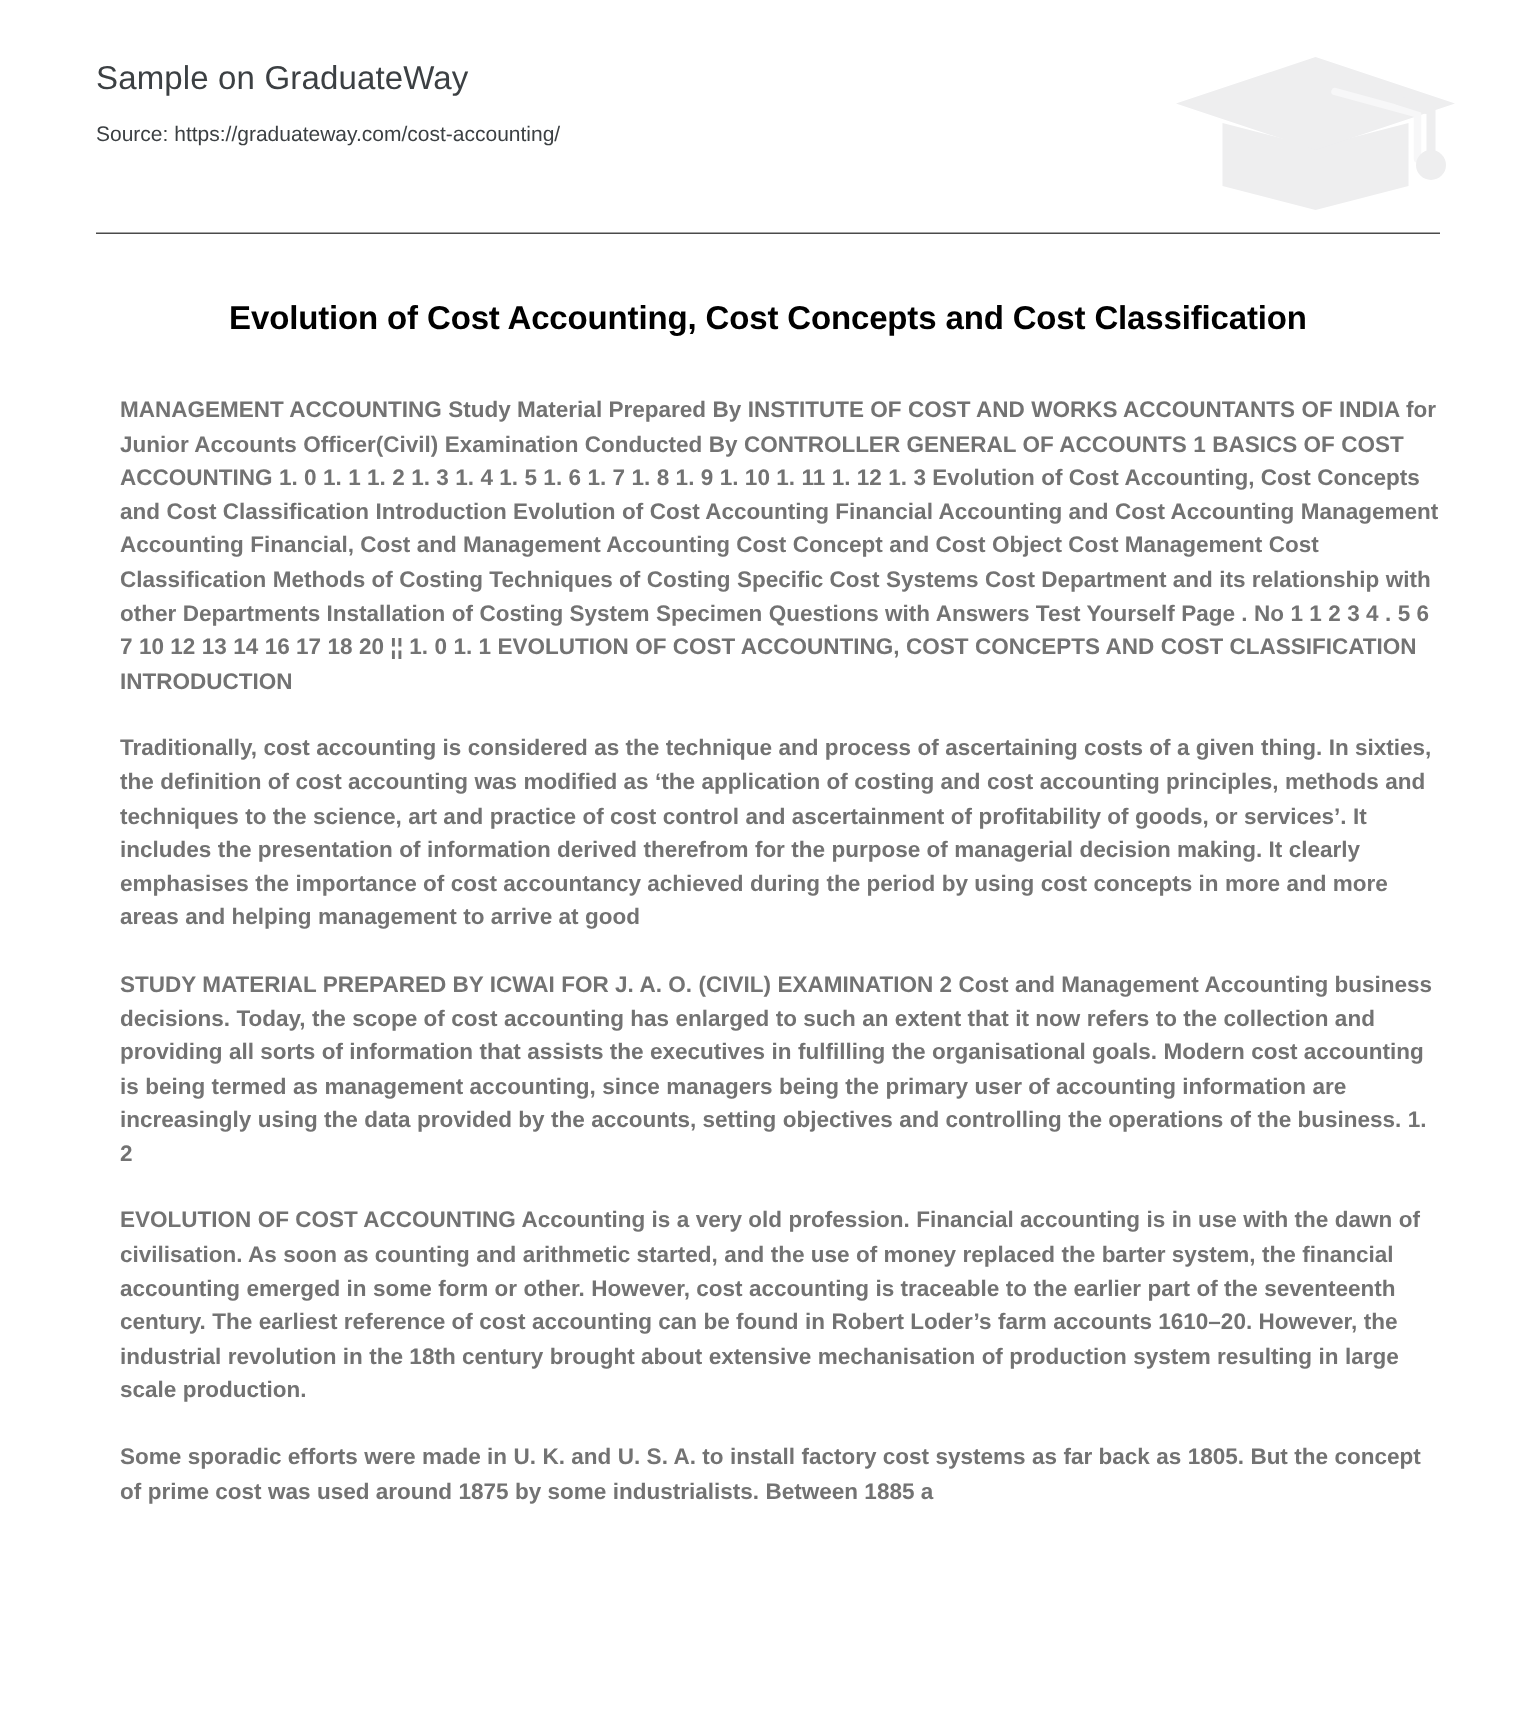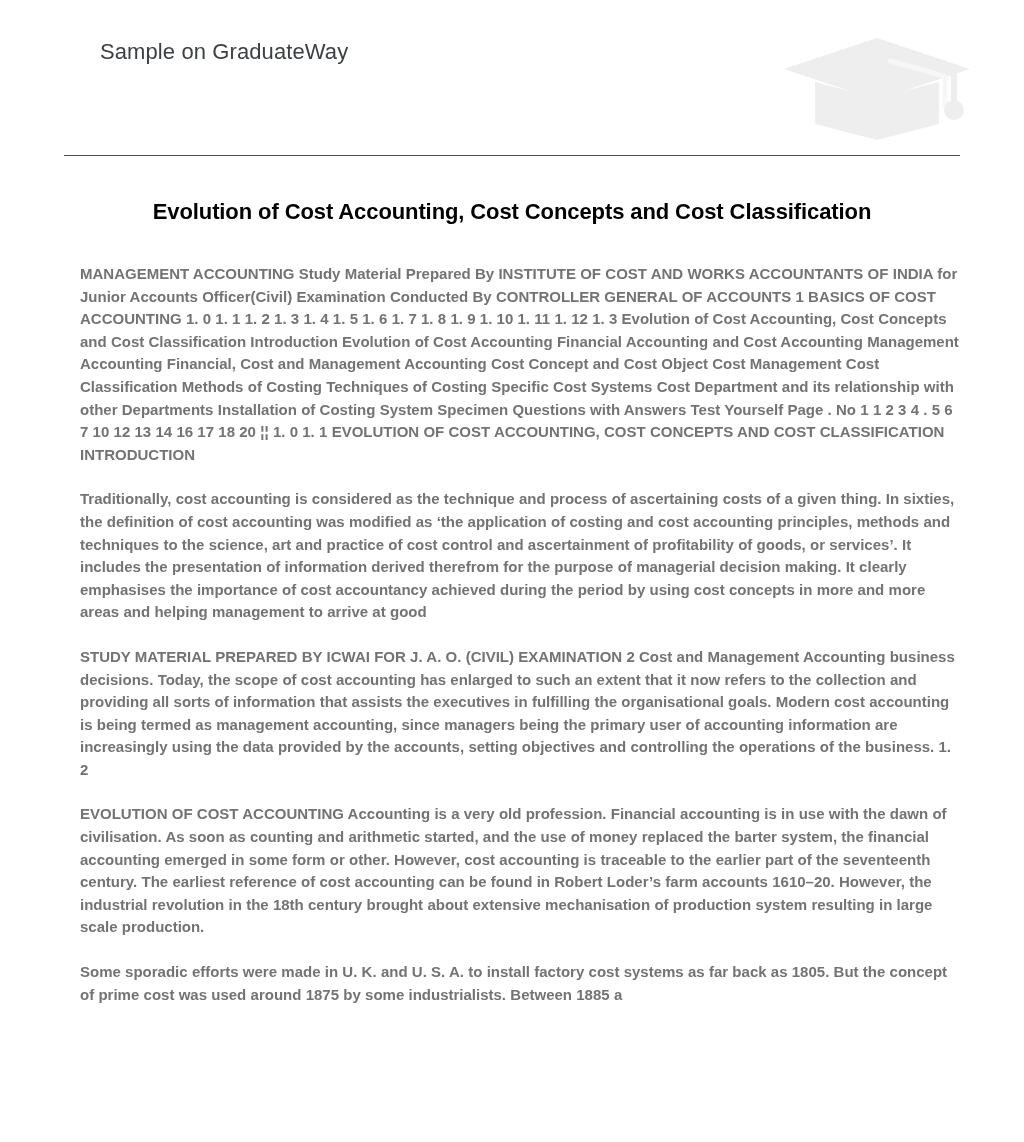--- a/index.html
+++ b/index.html
@@ -14,21 +14,20 @@
     font-family: "Liberation Sans", sans-serif;
     color: #1a1a1a;
     -webkit-font-smoothing: antialiased;
     overflow: hidden;
   }
   .page {
     position: relative;
     width: 1024px;
     height: 1142px;
     box-sizing: border-box;
-    padding-left: 36px;
   }
 
   
   .doc-header {
     position: relative;
     padding: 38px 64px 0 64px;
     height: 117px;
     box-sizing: border-box;
   }
   .brand-block {
@@ -120,20 +119,24 @@
   }
 </style>
 </head>
 <body>
 
 <div class="page">
 
   <div class="doc-header">
     <div class="brand-block">
       <div class="brand-title">Sample on GraduateWay</div>
+      <div class="brand-source">
+        <span class="src-label">Source:</span>
+        <span class="src-url">https://graduateway.com/cost-accounting/</span>
+      </div>
     </div>
 
     <div class="logo-wrap">
       <svg viewBox="0 0 190 104" xmlns="http://www.w3.org/2000/svg" aria-hidden="true">
 
         <path d="M33 46 L33 88 L95 104 L157 88 L157 46 L95 62 Z" fill="#eeeeef"></path>
 
         <path d="M95 2 L188 33 L95 64 L2 33 Z" fill="#eeeeef"></path>
 
         <path d="M108 25 L163 40 L163 70" stroke="#f7f7f8" stroke-width="5" fill="none" stroke-linecap="round"></path>

